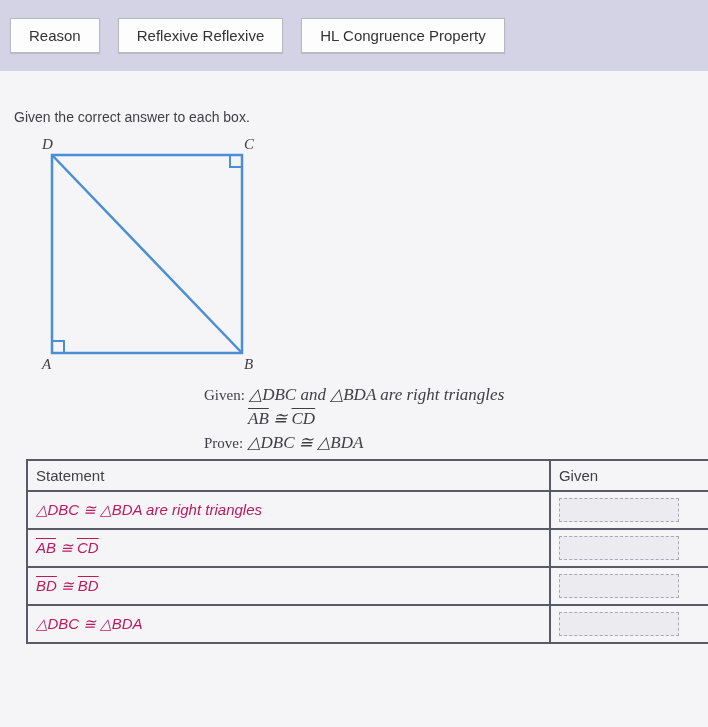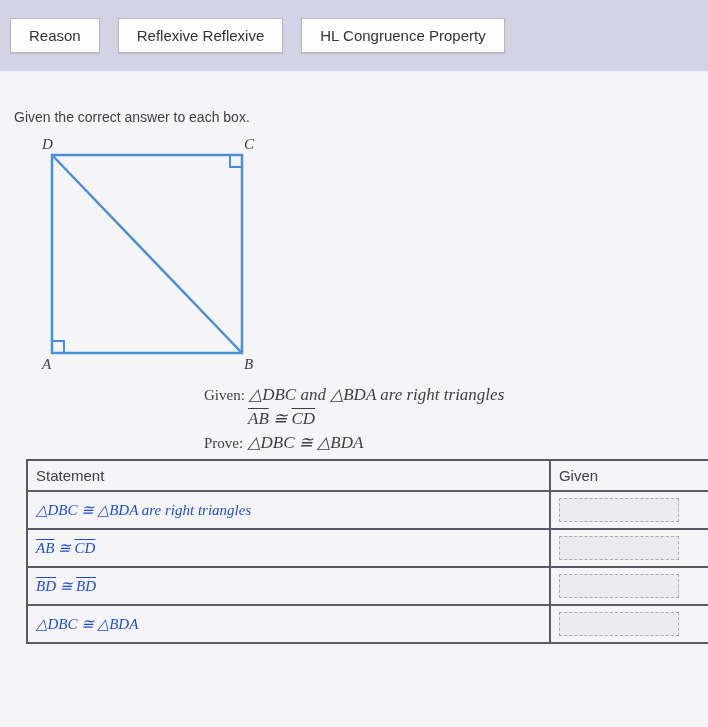--- a/index.html
+++ b/index.html
@@ -63,24 +63,24 @@
     text-align: left;
     vertical-align: middle;
   }
   table.proof th {
     font-weight: normal;
     background: transparent;
     font-family: Arial, sans-serif;
     color: #3e3e44;
   }
   .stmt-cell {
-    font-family: Liberation Serif, serif;
+    font-family: Liberation Sans, sans-serif;
     font-style: italic;
     font-size: 17px;
-    color: #1d4ed8;
+    color: #be185d;
     width: 445px;
   }
   .reason-cell {
     width: 155px;
     text-align: center;
   }
   .dropbox {
     display: inline-block;
     width: 120px;
     height: 24px;

